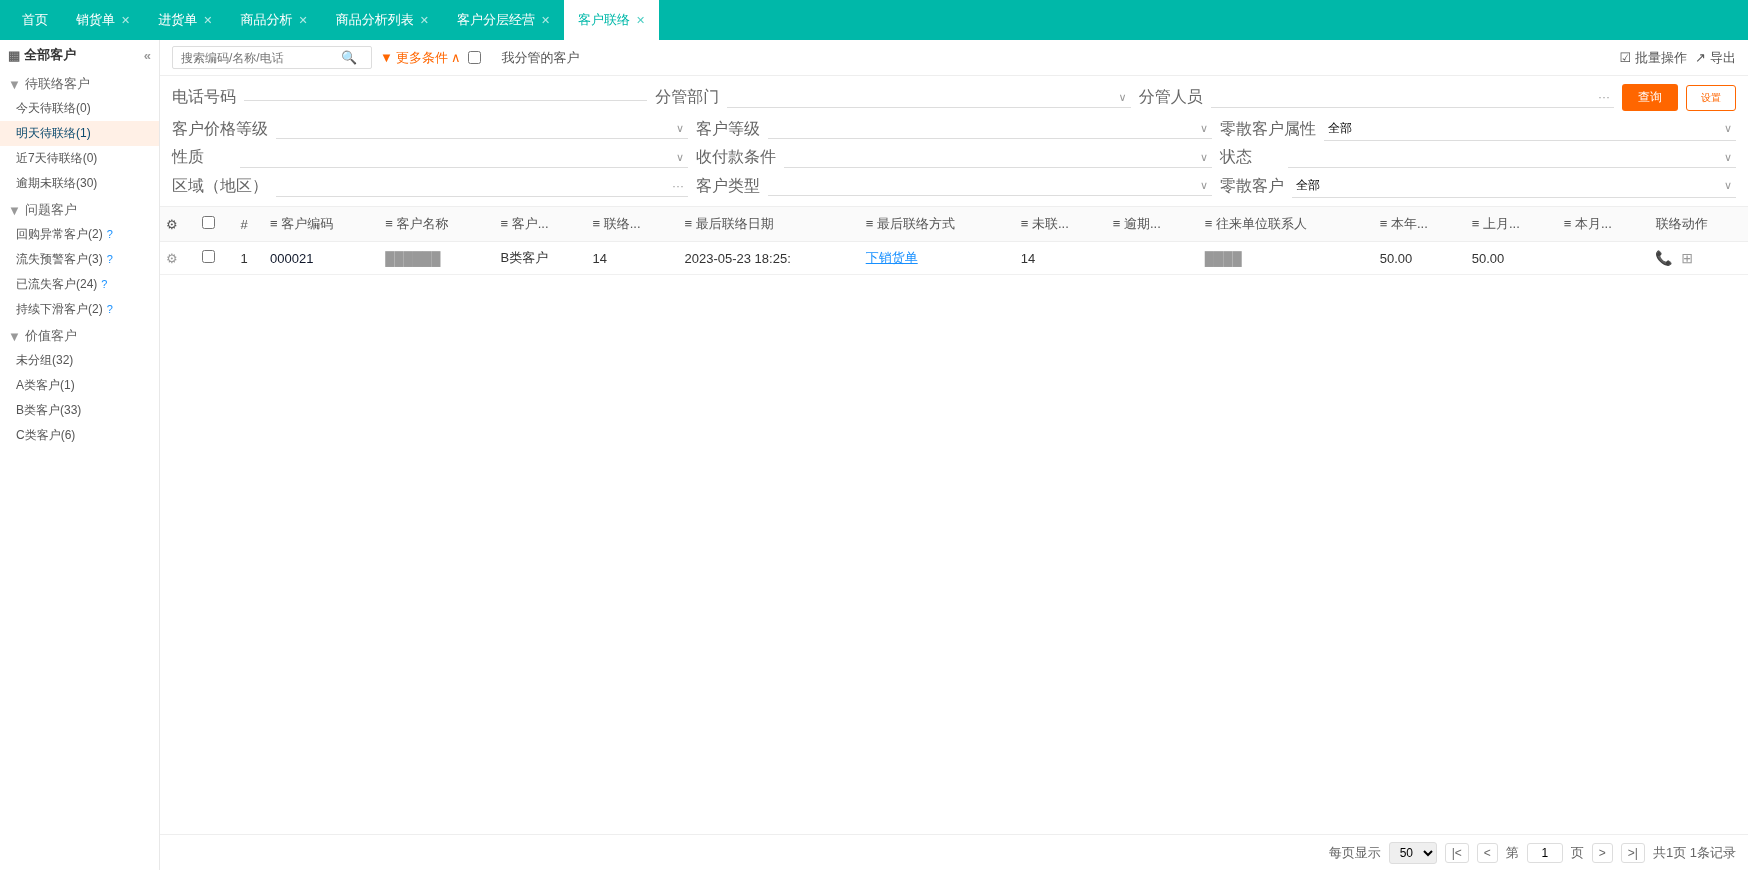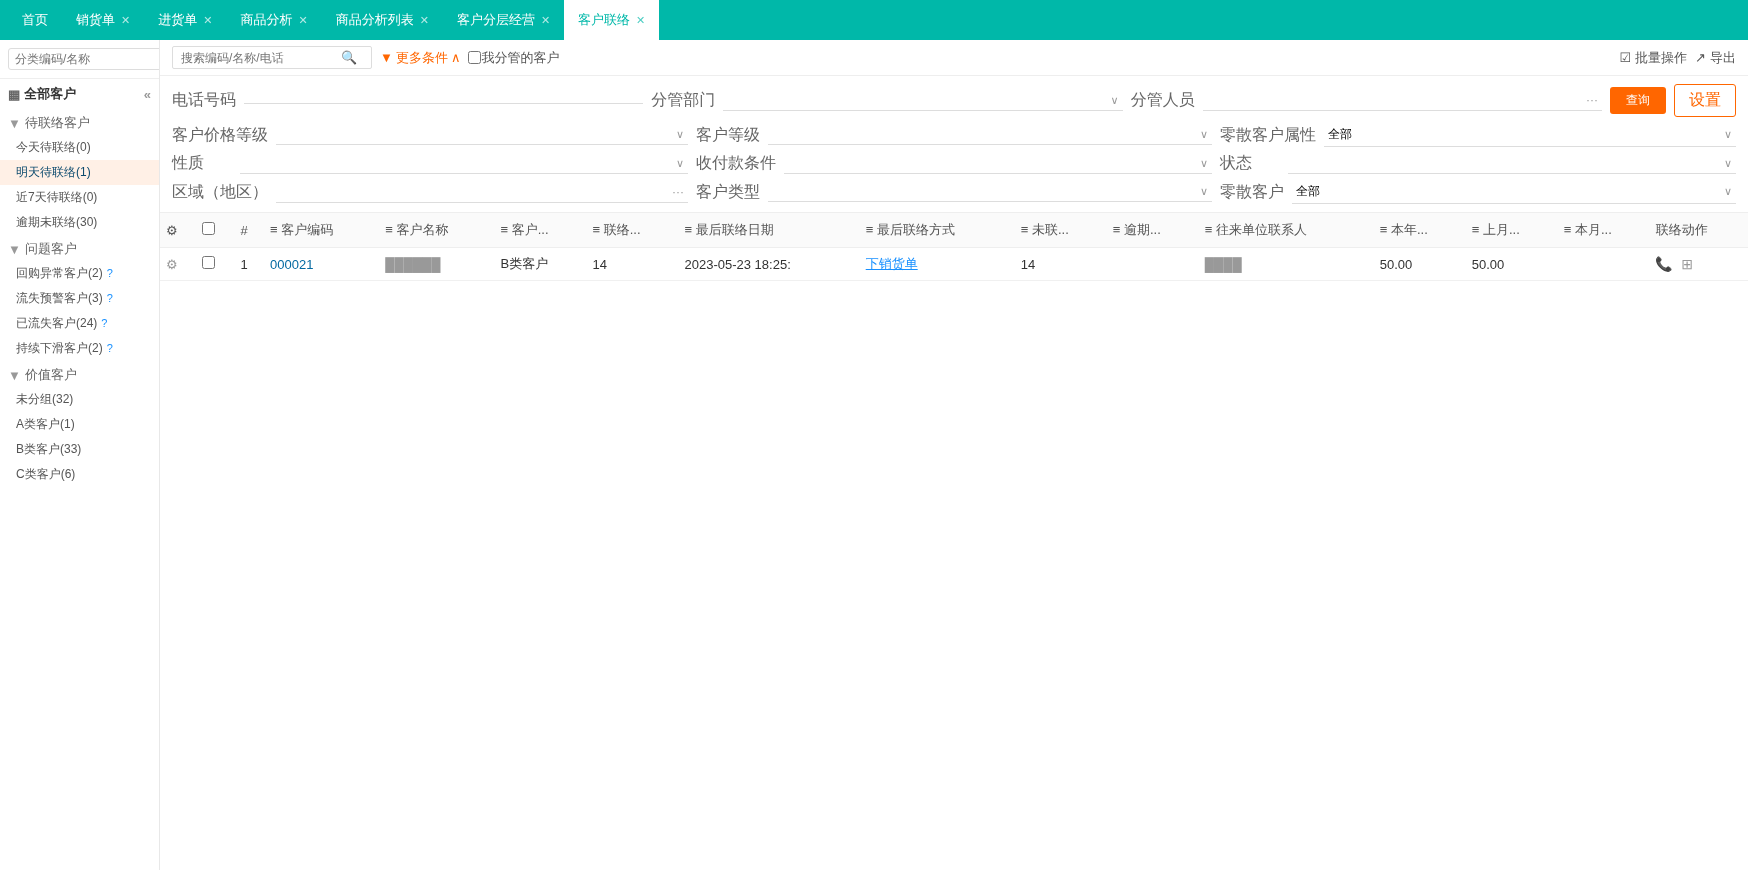--- a/index.html
+++ b/index.html
@@ -141,21 +141,21 @@
       display: flex;
       align-items: center;
       color: #f60;
       cursor: pointer;
       font-size: 12px;
       gap: 3px;
     }
     .my-customers {
       display: flex;
       align-items: center;
-      gap: 0;
+      gap: 20px;
       font-size: 12px;
       color: #555;
       cursor: pointer;
     }
     .search-bar-right {
       margin-left: auto;
       display: flex;
       gap: 8px;
     }
     .batch-btn, .export-btn {
@@ -211,21 +211,21 @@
       cursor: pointer;
       font-size: 12px;
     }
     .settings-btn {
       background: #fff;
       color: #f60;
       border: 1px solid #f60;
       border-radius: 3px;
       padding: 5px 14px;
       cursor: pointer;
-      font-size: 16px;
+      font-size: 10px;
     }
 
     
     .table-wrap {
       flex: 1;
       overflow: auto;
       background: #fff;
       margin: 0;
     }
     table {
@@ -309,24 +309,20 @@
     <div class="nav-item">进货单<span class="close-x">✕</span></div>
     <div class="nav-item">商品分析<span class="close-x">✕</span></div>
     <div class="nav-item">商品分析列表<span class="close-x">✕</span></div>
     <div class="nav-item">客户分层经营<span class="close-x">✕</span></div>
     <div class="nav-item active">客户联络<span class="close-x">✕</span></div>
   </div>
 
 <div class="main-layout">
 
   <div class="sidebar">
-    <div class="sidebar-search">
-      <input type="text" placeholder="分类编码/名称" style="">
-
-    </div>
     <div class="sidebar-section-header">
       <span class="grid-icon">▦</span>
       <span>全部客户</span>
       <span class="collapse-btn">«</span>
     </div>
 
     <div id="sidebar-groups">
         <div class="sidebar-group-title">
           <span class="arrow">▼</span>
           <span>待联络客户</span>
@@ -502,21 +498,21 @@
               <th>≡ 上月...</th>
               <th>≡ 本月...</th>
               <th>联络动作</th>
             </tr>
           </thead>
         <tbody id="table-body">
             <tr>
               <td><span style="cursor:pointer;color:#999;">⚙</span></td>
               <td><input type="checkbox" style=""></td>
               <td>1</td>
-              <td style="color: #0369a1; cursor: pointer;">000021</td>
+              <td style="color: #0f172a; cursor: pointer;">000021</td>
               <td><span style="color:#999;">██████</span></td>
               <td>B类客户</td>
               <td>14</td>
               <td>2023-05-23 18:25:</td>
               <td><span class="link-text">下销货单</span></td>
               <td>14</td>
               <td></td>
               <td><span style="color:#999;">████</span></td>
               <td>50.00</td>
               <td>50.00</td>
@@ -525,15 +521,29 @@
                 <div class="action-icons">
           <span class="action-icon">📞</span>
           <span class="action-icon">⊞</span>
         </div>
               </td>
             </tr>
           </tbody>
       </table>
     </div>
 
+    <div class="pagination-bar">
+      <span class="per-page-label">每页显示</span>
+      <select class="per-page-select">
+        <option>50</option>
+      </select>
+      <button class="page-nav-btn">|&lt;</button>
+      <button class="page-nav-btn">&lt;</button>
+      <span class="page-info">第</span>
+      <input type="text" class="page-input" value="1" style="">
+      <span class="page-info">页</span>
+      <button class="page-nav-btn">&gt;</button>
+      <button class="page-nav-btn">&gt;|</button>
+      <span class="total-info">共1页 1条记录</span>
+    </div>
 
   </div>
 </div>
 
 </body></html>

